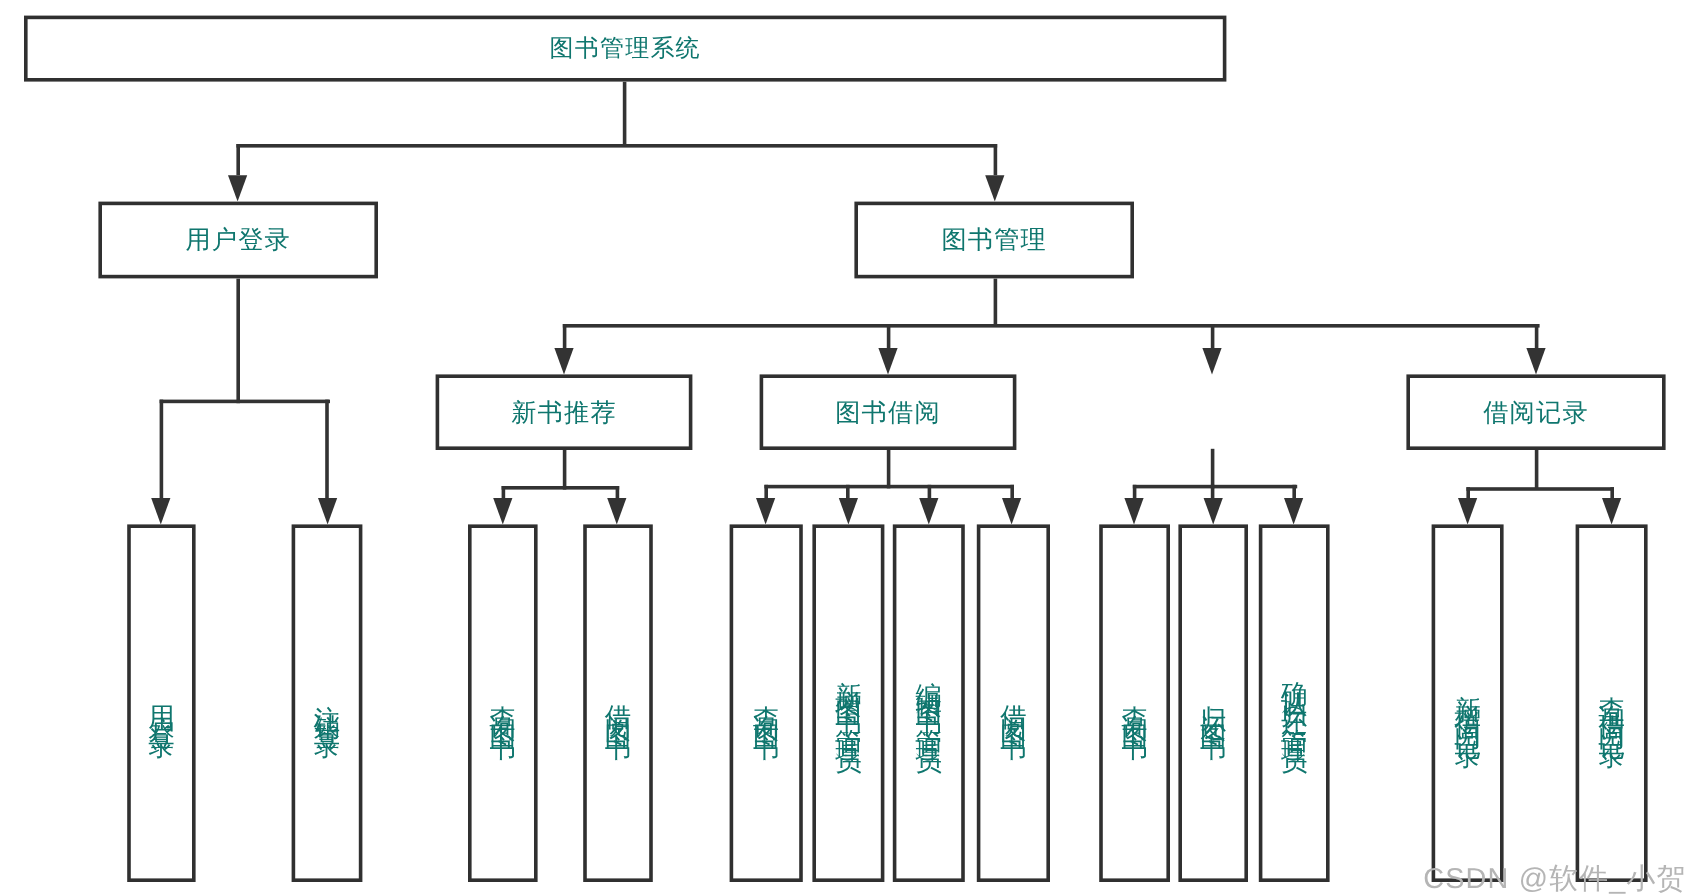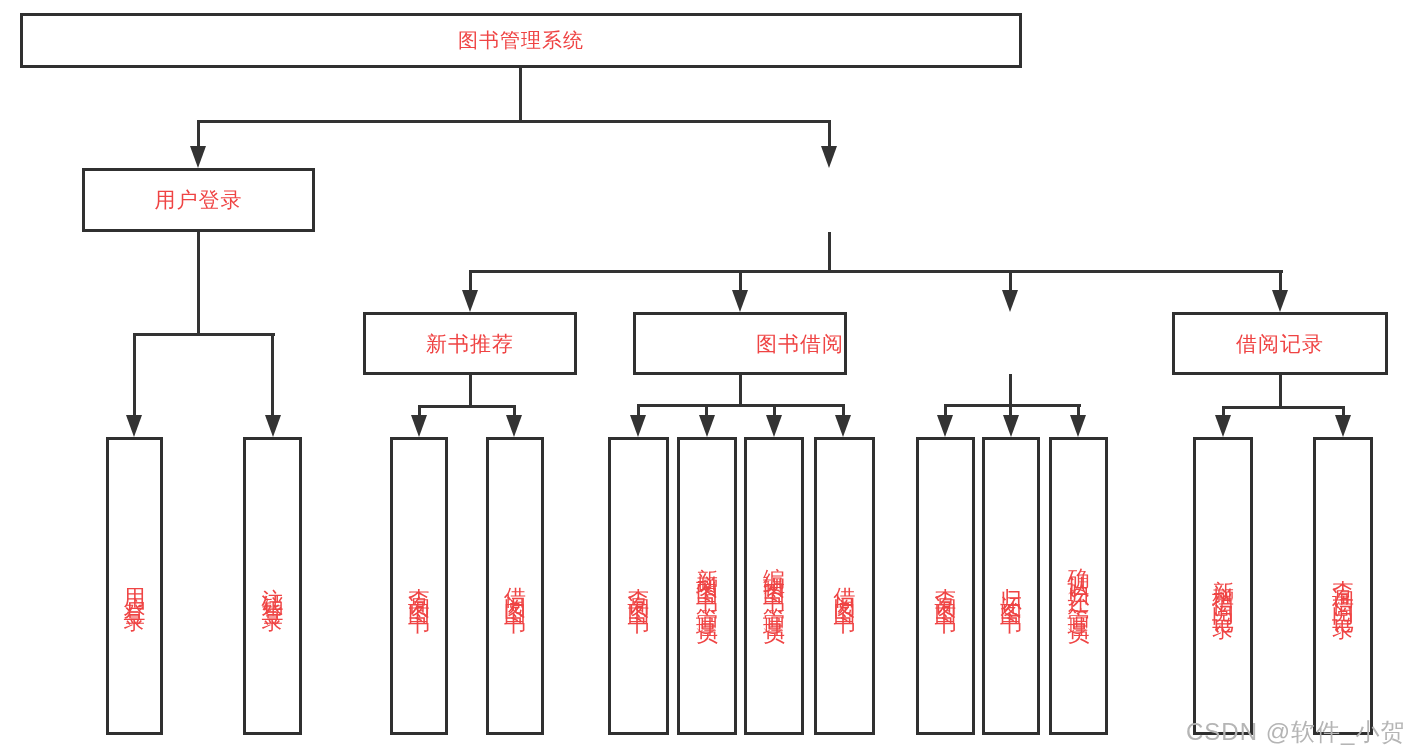--- a/index.html
+++ b/index.html
@@ -12,21 +12,21 @@
     overflow: hidden;
   }
   .box {
     position: absolute;
     box-sizing: border-box;
     border: 3px solid #303030;
     background: #ffffff;
     display: flex;
     align-items: center;
     justify-content: center;
-    color: #ef4444;
+    color: #0f766e;
     z-index: 2;
   }
   .hlabel {
     font-size: 21px;
     letter-spacing: 1px;
     white-space: nowrap;
   }
   .root .hlabel { font-size: 20px; }
   .vbox .vlabel {
     writing-mode: vertical-rl;
@@ -125,25 +125,28 @@
   <div class="arrow" style="left:1215px; top:415px;"></div>
   <div class="arrow" style="left:1335px; top:415px;"></div>
 
   <div class="box root" style="left:20px; top:13px; width:1002px; height:55px;">
     <span class="hlabel">图书管理系统</span>
   </div>
 
   <div class="box" style="left:82px; top:168px; width:233px; height:64px;">
     <span class="hlabel">用户登录</span>
   </div>
+  <div class="box" style="left:712px; top:168px; width:233px; height:64px;">
+    <span class="hlabel">图书管理</span>
+  </div>
 
   <div class="box" style="left:363px; top:312px; width:214px; height:63px;justify-content:center;">
     <span class="hlabel">新书推荐</span>
   </div>
-  <div class="box" style="left:633px; top:312px; width:214px; height:63px;justify-content:flex-end;">
+  <div class="box" style="left:633px; top:312px; width:214px; height:63px;">
     <span class="hlabel">图书借阅</span>
   </div>
   <div class="box" style="left:1172px; top:312px; width:216px; height:63px;">
     <span class="hlabel">借阅记录</span>
   </div>
 
   <div class="box vbox" style="left:106px; top:437px; width:57px; height:298px;">
     <span class="vlabel">用户登录</span>
   </div>
   <div class="box vbox" style="left:243px; top:437px; width:59px; height:298px;">

